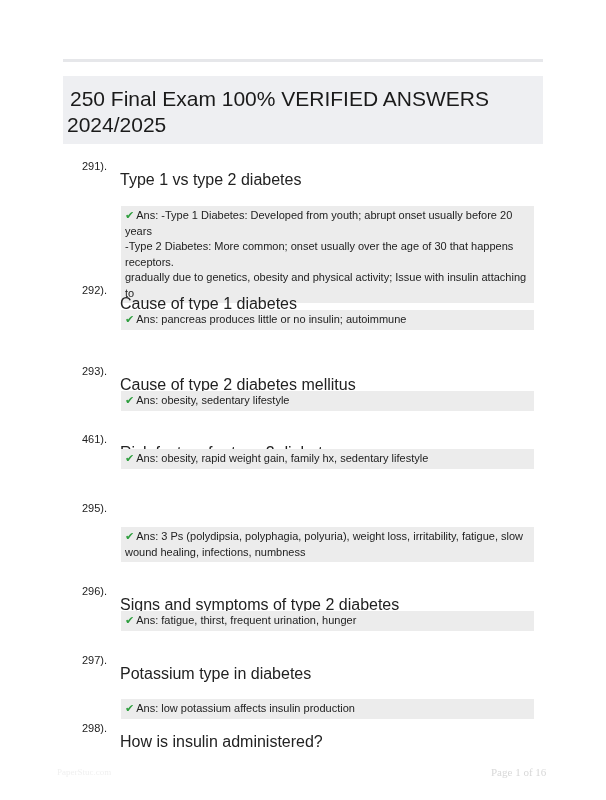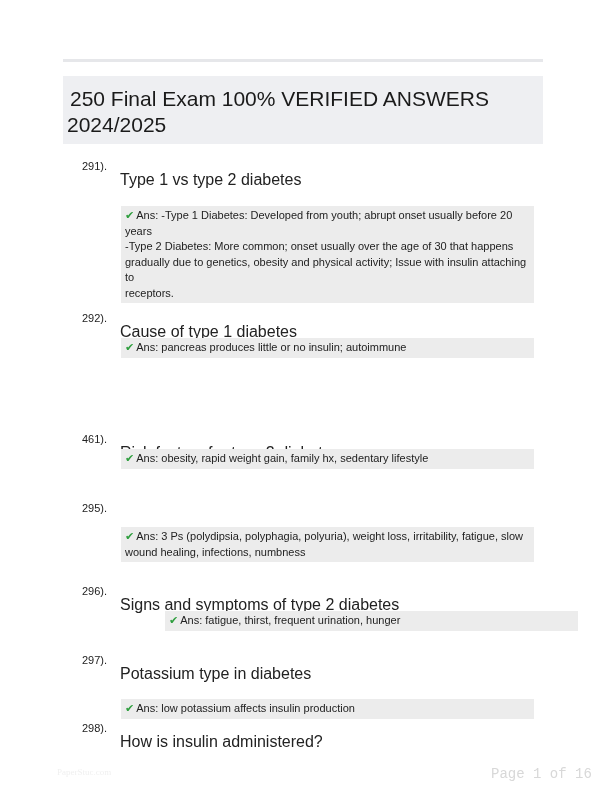--- a/index.html
+++ b/index.html
@@ -34,22 +34,22 @@
     }
     .check {
       display: inline-block; color: #2e9e3e; font-size: 11px; margin-right: 2px;
       font-weight: bold;
     }
     .footer-left {
       position: absolute; left: 57px; top: 767px; font-size: 9px; color: #f0f0f0;
       font-family: "Liberation Serif", serif;
     }
     .footer-right {
-      position: absolute; left: 491px; top: 766px; font-size: 14px; color: #d8d8d8;
-      font-family: Liberation Mono, monospace;
+      position: absolute; left: 491px; top: 766px; font-size: 11px; color: #d8d8d8;
+      font-family: Liberation Serif, serif;
     }
   </style>
 </head>
 <body>
 
 <div class="page">
   <div class="top-rule"></div>
 
   <div class="title-box">
     <h1>
@@ -59,35 +59,44 @@
   </div>
 
   <div class="qa" style="top:160px;">
     <div class="q-row">
       <span class="q-num">291).</span>
       <span class="q-text">Type 1 vs type 2 diabetes</span>
     </div>
     <div class="ans" style="top:25px;margin-top:21px;">
       <div><span class="check">✔</span><span>Ans: -Type 1 Diabetes: Developed from youth; abrupt onset usually before 20 years</span></div>
       <div>-Type 2 Diabetes: More common; onset usually over the age of 30 that happens</div>
+      <div>receptors.</div>
       <div>gradually due to genetics, obesity and physical activity; Issue with insulin attaching to</div>
-      <div>receptors.</div>
     </div>
   </div>
 
-  <div class="qa" style="top:312px;">
+  <div class="qa" style="top:284px;">
     <div class="q-row">
       <span class="q-num">292).</span>
       <span class="q-text">Cause of type 1 diabetes</span>
     </div>
     <div class="ans" style="top:26px;">
       <span class="check">✔</span><span>Ans: pancreas produces little or no insulin; autoimmune</span>
     </div>
   </div>
 
+  <div class="qa" style="top:365px;">
+    <div class="q-row">
+      <span class="q-num">293).</span>
+      <span class="q-text">Cause of type 2 diabetes mellitus</span>
+    </div>
+    <div class="ans" style="top:26px;">
+      <span class="check">✔</span><span>Ans: obesity, sedentary lifestyle</span>
+    </div>
+  </div>
 
   <div class="qa" style="top:433px;">
     <div class="q-row">
       <span class="q-num">461).</span>
       <span class="q-text">Risk factors for type 2 diabetes</span>
     </div>
     <div class="ans" style="top:16px;">
       <span class="check">✔</span><span>Ans: obesity, rapid weight gain, family hx, sedentary lifestyle</span>
     </div>
   </div>
@@ -100,21 +109,21 @@
       <div><span class="check">✔</span><span>Ans: 3 Ps (polydipsia, polyphagia, polyuria), weight loss, irritability, fatigue, slow</span></div>
       <div>wound healing, infections, numbness</div>
     </div>
   </div>
 
   <div class="qa" style="top:585px;">
     <div class="q-row">
       <span class="q-num">296).</span>
       <span class="q-text">Signs and symptoms of type 2 diabetes</span>
     </div>
-    <div class="ans" style="top:26px;margin-left:44px;">
+    <div class="ans" style="top:26px;">
       <span class="check">✔</span><span>Ans: fatigue, thirst, frequent urination, hunger</span>
     </div>
   </div>
 
   <div class="qa" style="top:654px;">
     <div class="q-row">
       <span class="q-num">297).</span>
       <span class="q-text">Potassium type in diabetes</span>
     </div>
     <div class="ans" style="top:25px;margin-top:20px;">

